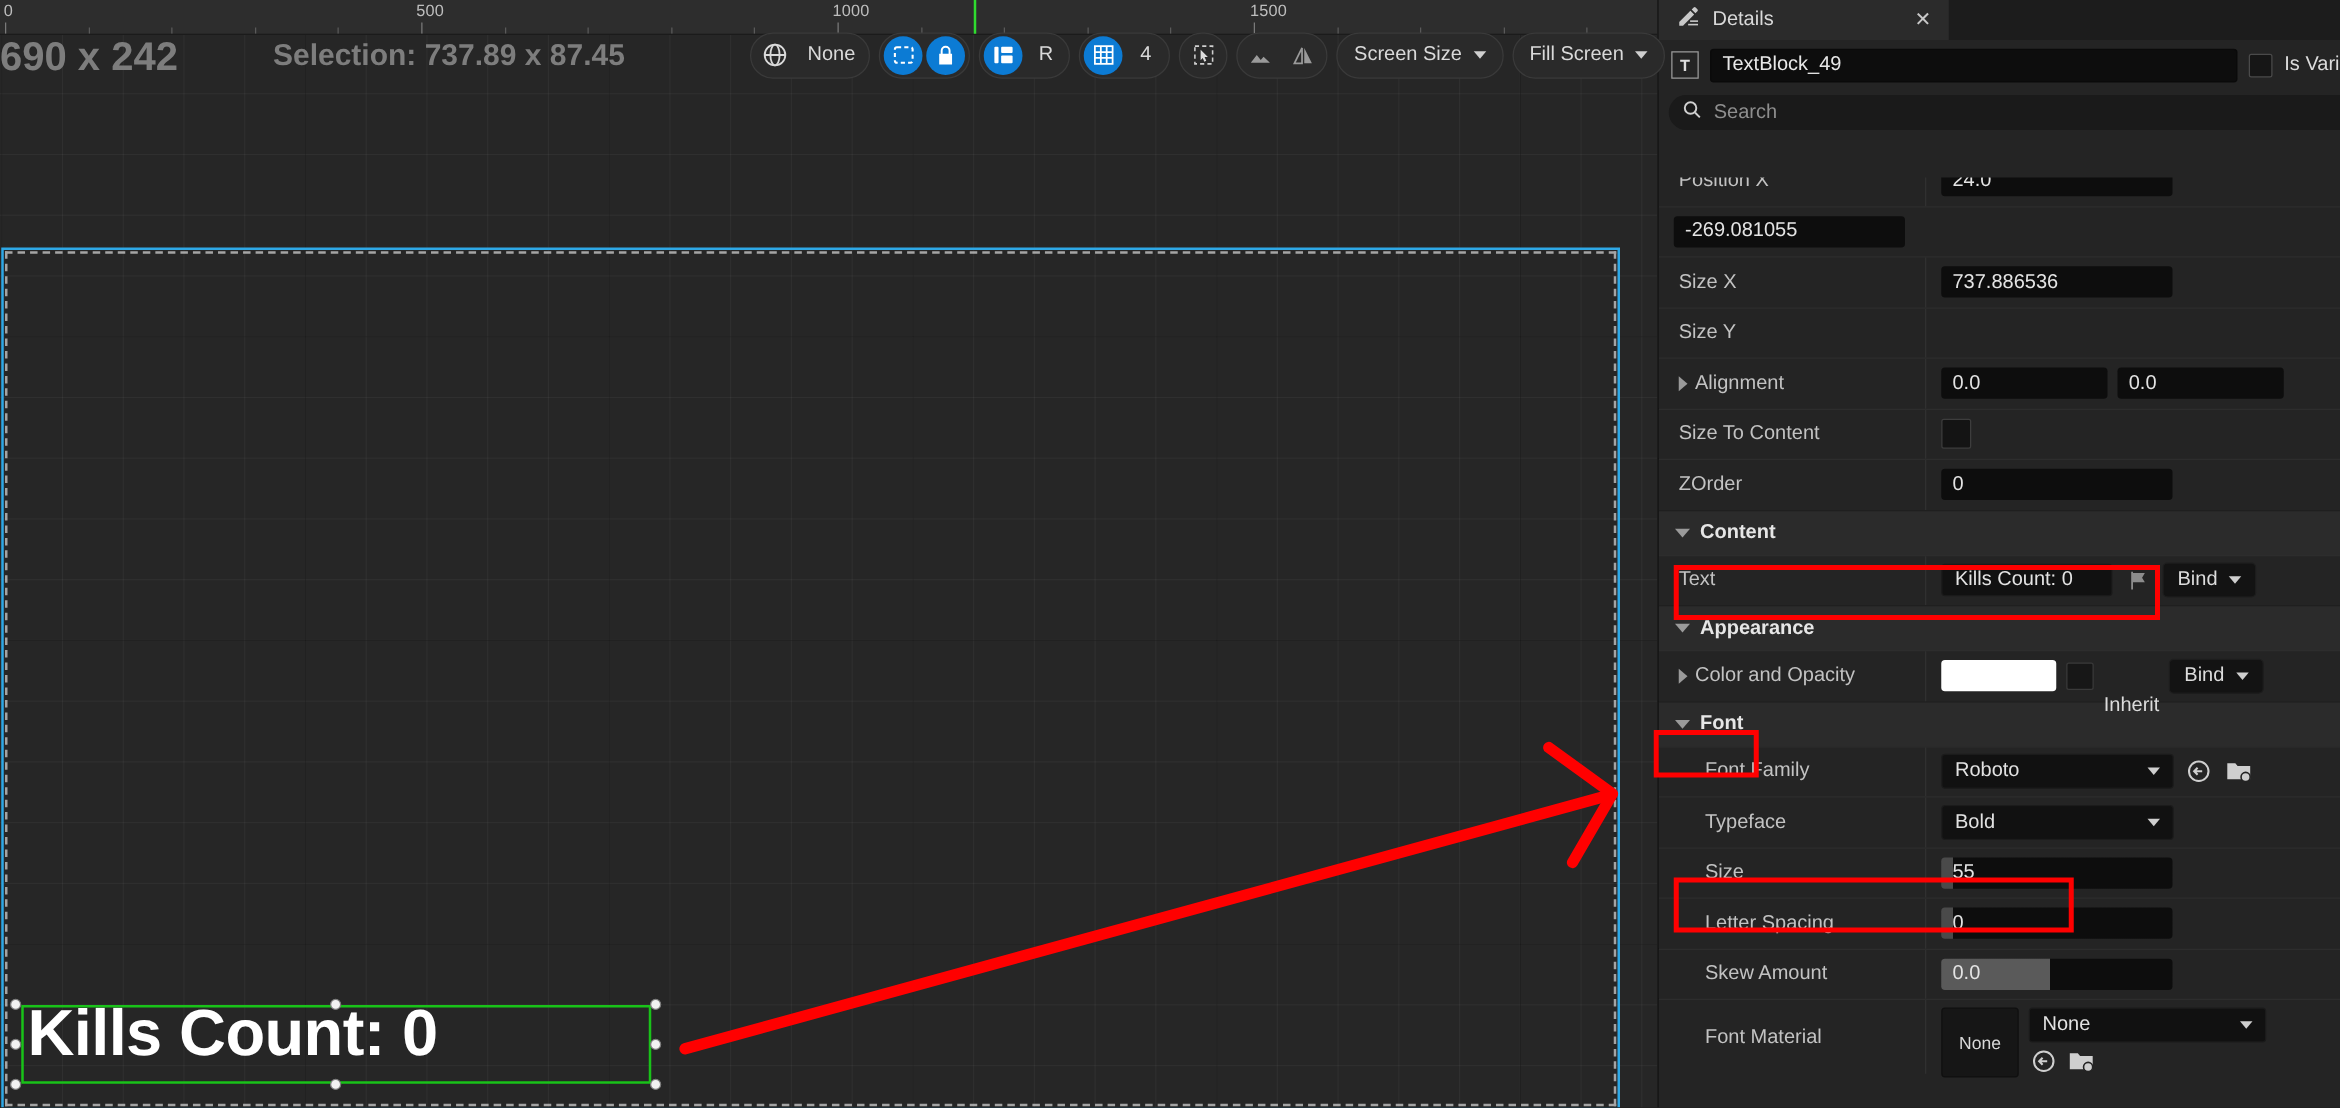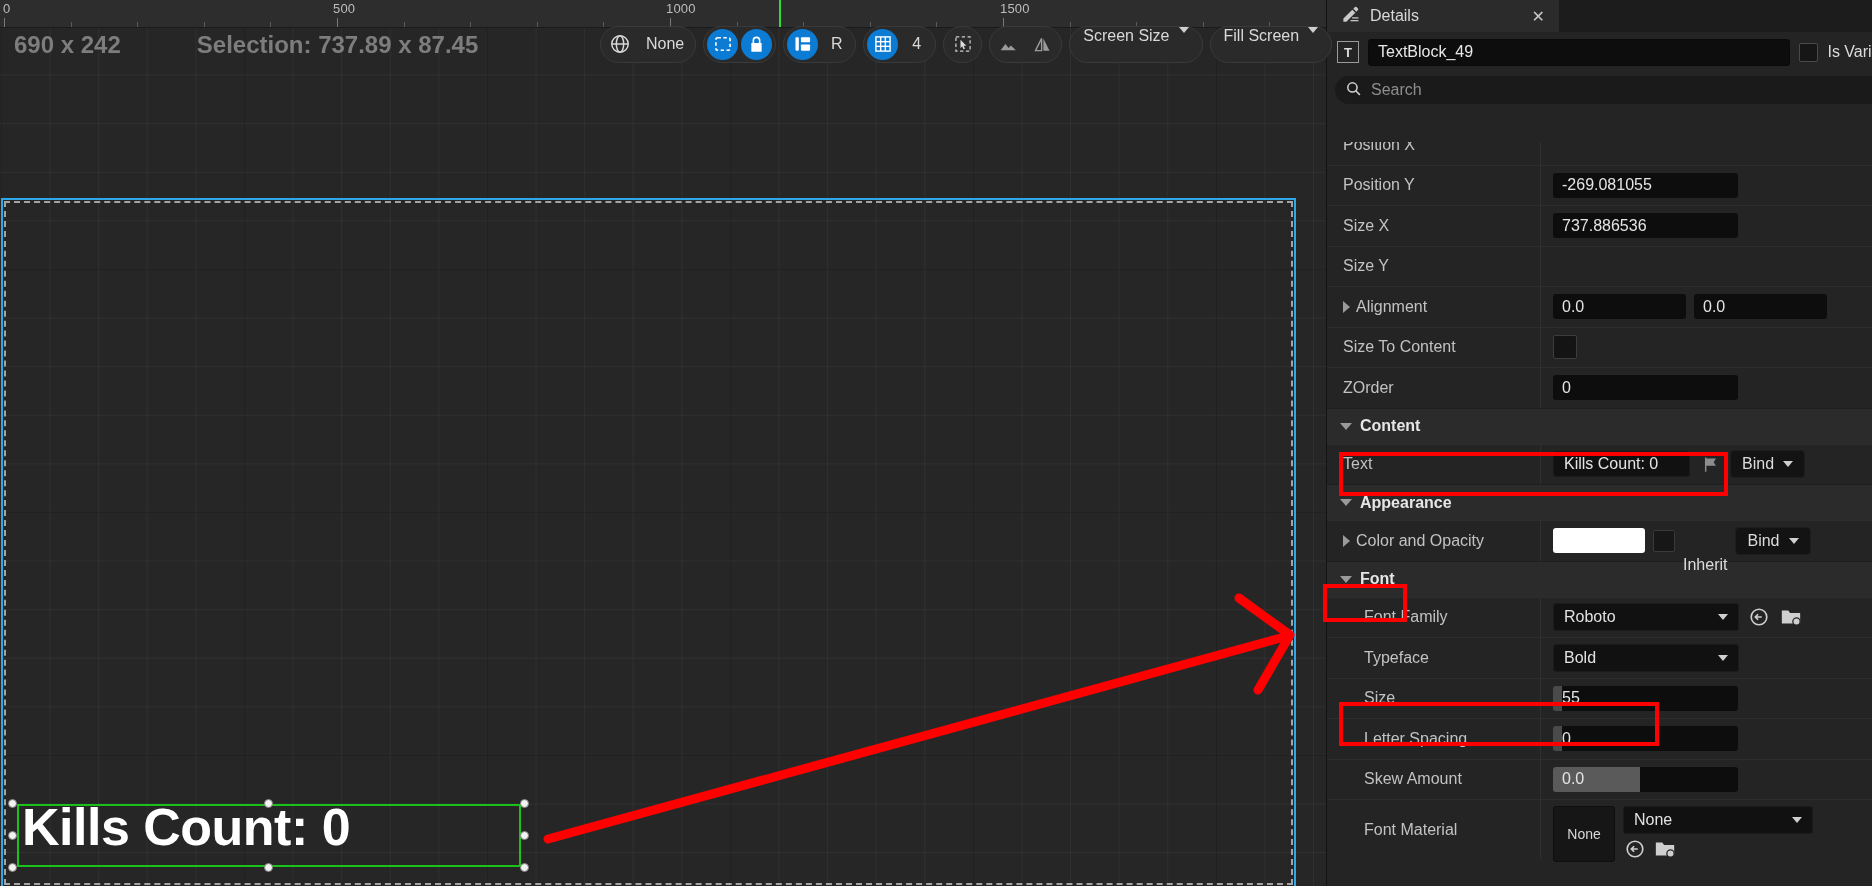--- a/index.html
+++ b/index.html
@@ -55,21 +55,21 @@
     background-size:243px 243px; background-position:1px -2px;
     pointer-events:none;
   }
 
   
   #viewport-status {
     position:absolute; left:0; top:28px; width:1326px; height:34px;
     display:flex; align-items:center; pointer-events:none; z-index:5;
   }
   #viewport-status .sz {
-    color:#7d7d7d; font-size:24px; font-weight:bold; margin-left:14px;
+    color:#7d7d7d; font-size:32px; font-weight:bold; 
     font-family:"Liberation Sans", sans-serif;
   }
   #viewport-status .sel {
     color:#7d7d7d; font-size:24px; font-weight:bold; margin-left:76px;
     font-family:"Liberation Sans", sans-serif;
   }
 
   
   #designer-toolbar {
     position:absolute; left:600px; top:24px; height:40px;
@@ -83,21 +83,21 @@
   .pillbtn {
     height:31px; min-width:31px; border-radius:16px;
     display:flex; align-items:center; justify-content:center;
     color:#d6d6d6; font-size:15px; padding:0 8px; cursor:pointer;
     background:transparent;
   }
   .pillbtn.on { background:#0c7bd4; color:#fff; }
   .pillbtn.iconbtn { padding:0; width:31px; }
   .pillbtn .lbl { font-size:16px; color:#d9d9d9; }
   .pill-dd {
-    display:flex; height:37px; padding:0 13px; gap:9px;
+    display:flex; align-items:center; height:37px; padding:0 13px; gap:9px;
     background:#2a2a2a; border:1px solid #3a3a3a; border-radius:19px;
     color:#d9d9d9; font-size:16px; cursor:pointer; white-space:nowrap;
   }
   .caret { width:0;height:0;border-left:5px solid transparent;border-right:5px solid transparent;border-top:6px solid #cfcfcf; }
 
   
   #canvas-bounds {
     position:absolute; left:1px; top:170px; width:1295px; height:690px;
     border:2px solid #2ea8e6;
     z-index:3;
@@ -411,24 +411,26 @@
           </svg>
         </span>
         <span class="ph">Search</span>
       </div>
     </div>
 
     <div id="prop-list">
 
       <div class="prow" style="margin-top:-18px">
         <div class="plabel">Position X</div>
-      </div>
-
-      <div class="prow">
-        <div class="plabel">Position Y</div>
+        <div class="pvalue">
+            <span class="numfield">24.0</span>
+          </div>
+      </div>
+
+      <div class="prow">
         <div class="pvalue">
             <span class="numfield">-269.081055</span>
           </div>
       </div>
 
       <div class="prow">
         <div class="plabel">Size X</div>
         <div class="pvalue">
             <span class="numfield">737.886536</span>
           </div>

